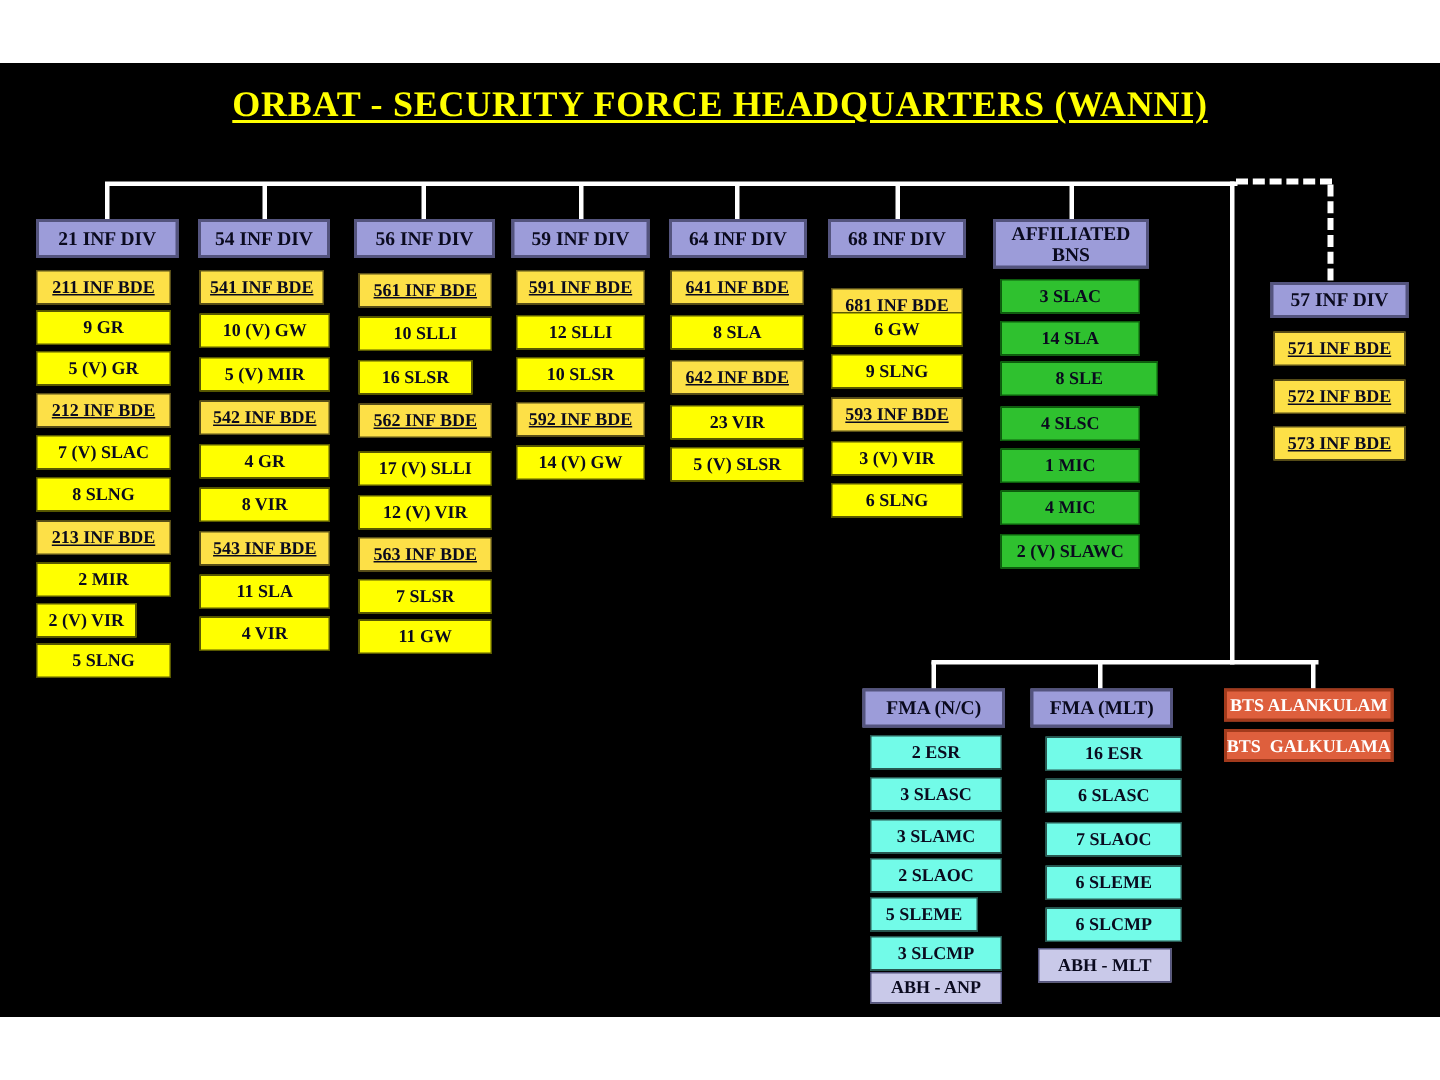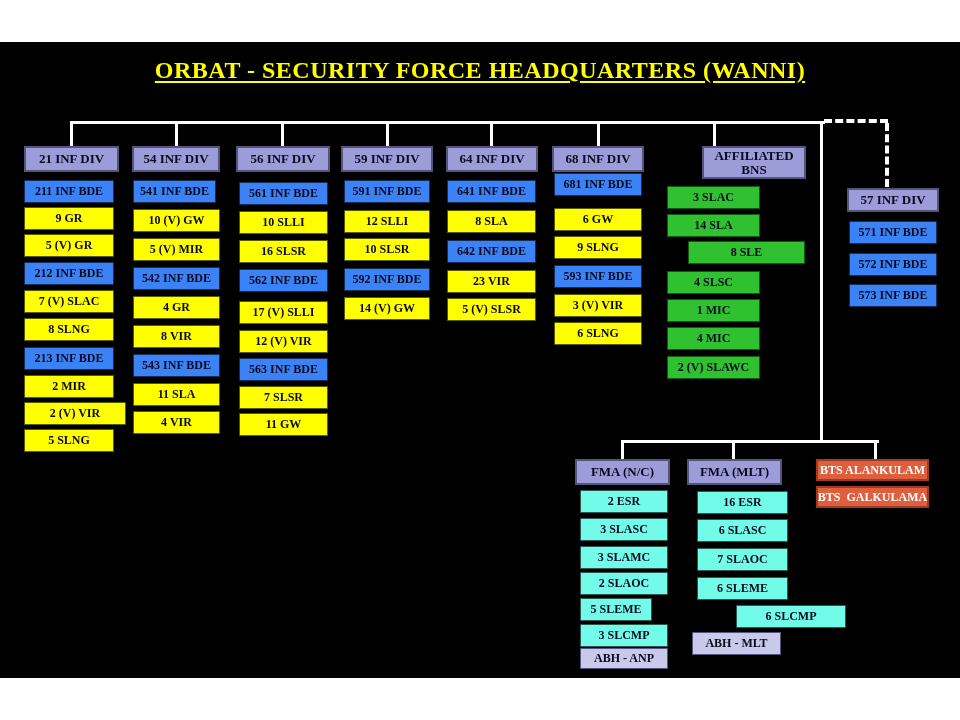--- a/index.html
+++ b/index.html
@@ -13,22 +13,22 @@
     color:#FFFF00; font-size:24px; font-weight:bold; letter-spacing:0.5px;
     text-decoration:underline; text-underline-offset:3px;
   }
   .box {
     position:absolute; display:flex; align-items:center; justify-content:center;
     box-sizing:border-box; font-weight:bold; color:#0a0a1e; font-size:12px;
     text-align:center; border:1px solid rgba(0,0,0,0.65); line-height:1.05;
     height:23px; white-space:pre;
   }
   .hdr  { background:#9C9CD9; border:2px solid #54547E; font-size:13px; height:26px; }
-  .hdr2 { height:33px; padding:0 4px; white-space:normal;margin-left:40px; }
-  .bde  { background:#3b82f6; }
+  .hdr2 { height:33px; padding:0 4px; white-space:normal; }
+  .bde  { background:#fde047;text-decoration:underline; }
   .bn   { background:#FFFF00; }
   .grn  { background:#2FC12F; border-color:#0c5c0c; }
   .cyn  { background:#72FBE8; }
   .abh  { background:#C9C9E9; border:1px solid #54547E; }
   .bts  { background:#DE5F3D; color:#ffffff; border:2px solid #A23A1C; font-size:12px; }
   .line { position:absolute; background:#FFFFFF; }
   .dashh{ position:absolute; border-top:4px dashed #FFFFFF; height:0; }
   .dashv{ position:absolute; border-left:4px dashed #FFFFFF; width:0; }
 </style>
 </head>
@@ -57,38 +57,38 @@
 
   <div class="box hdr" style="left:24px;top:146px;width:95px">21 INF DIV</div>
   <div class="box bde" style="left:24px;top:180px;width:90px">211 INF BDE</div>
   <div class="box bn" style="left:24px;top:207px;width:90px">9 GR</div>
   <div class="box bn" style="left:24px;top:234px;width:90px">5 (V) GR</div>
   <div class="box bde" style="left:24px;top:262px;width:90px">212 INF BDE</div>
   <div class="box bn" style="left:24px;top:290px;width:90px">7 (V) SLAC</div>
   <div class="box bn" style="left:24px;top:318px;width:90px">8 SLNG</div>
   <div class="box bde" style="left:24px;top:347px;width:90px">213 INF BDE</div>
   <div class="box bn" style="left:24px;top:375px;width:90px">2 MIR</div>
-  <div class="box bn" style="left:24px;top:402px;width:102px">2 (V) VIR</div>
+  <div class="box bn" style="left:24px;top:402px;width:67px">2 (V) VIR</div>
   <div class="box bn" style="left:24px;top:429px;width:90px">5 SLNG</div>
 
   <div class="box hdr" style="left:132px;top:146px;width:88px">54 INF DIV</div>
   <div class="box bde" style="left:133px;top:180px;width:83px">541 INF BDE</div>
   <div class="box bn" style="left:133px;top:209px;width:87px">10 (V) GW</div>
   <div class="box bn" style="left:133px;top:238px;width:87px">5 (V) MIR</div>
   <div class="box bde" style="left:133px;top:267px;width:87px">542 INF BDE</div>
   <div class="box bn" style="left:133px;top:296px;width:87px">4 GR</div>
   <div class="box bn" style="left:133px;top:325px;width:87px">8 VIR</div>
   <div class="box bde" style="left:133px;top:354px;width:87px">543 INF BDE</div>
   <div class="box bn" style="left:133px;top:383px;width:87px">11 SLA</div>
   <div class="box bn" style="left:133px;top:411px;width:87px">4 VIR</div>
 
   <div class="box hdr" style="left:236px;top:146px;width:94px">56 INF DIV</div>
   <div class="box bde" style="left:239px;top:182px;width:89px">561 INF BDE</div>
   <div class="box bn" style="left:239px;top:211px;width:89px">10 SLLI</div>
-  <div class="box bn" style="left:239px;top:240px;width:89px">16 SLSR</div>
+  <div class="box bn" style="left:239px;top:240px;width:76px">16 SLSR</div>
   <div class="box bde" style="left:239px;top:269px;width:89px">562 INF BDE</div>
   <div class="box bn" style="left:239px;top:301px;width:89px">17 (V) SLLI</div>
   <div class="box bn" style="left:239px;top:330px;width:89px">12 (V) VIR</div>
   <div class="box bde" style="left:239px;top:358px;width:89px">563 INF BDE</div>
   <div class="box bn" style="left:239px;top:386px;width:89px">7 SLSR</div>
   <div class="box bn" style="left:239px;top:413px;width:89px">11 GW</div>
 
   <div class="box hdr" style="left:341px;top:146px;width:92px">59 INF DIV</div>
   <div class="box bde" style="left:344px;top:180px;width:86px">591 INF BDE</div>
   <div class="box bn" style="left:344px;top:210px;width:86px">12 SLLI</div>
@@ -97,31 +97,31 @@
   <div class="box bn" style="left:344px;top:297px;width:86px">14 (V) GW</div>
 
   <div class="box hdr" style="left:446px;top:146px;width:92px">64 INF DIV</div>
   <div class="box bde" style="left:447px;top:180px;width:89px">641 INF BDE</div>
   <div class="box bn" style="left:447px;top:210px;width:89px">8 SLA</div>
   <div class="box bde" style="left:447px;top:240px;width:89px">642 INF BDE</div>
   <div class="box bn" style="left:447px;top:270px;width:89px">23 VIR</div>
   <div class="box bn" style="left:447px;top:298px;width:89px">5 (V) SLSR</div>
 
   <div class="box hdr" style="left:552px;top:146px;width:92px">68 INF DIV</div>
-  <div class="box bde" style="left:554px;top:173px;width:88px">681 INF BDE</div>
+  <div class="box bde" style="left:554px;top:192px;width:88px">681 INF BDE</div>
   <div class="box bn" style="left:554px;top:208px;width:88px">6 GW</div>
   <div class="box bn" style="left:554px;top:236px;width:88px">9 SLNG</div>
   <div class="box bde" style="left:554px;top:265px;width:88px">593 INF BDE</div>
   <div class="box bn" style="left:554px;top:294px;width:88px">3 (V) VIR</div>
   <div class="box bn" style="left:554px;top:322px;width:88px">6 SLNG</div>
 
   <div class="box hdr hdr2" style="left:662px;top:146px;width:104px">AFFILIATED BNS</div>
   <div class="box grn" style="left:667px;top:186px;width:93px">3 SLAC</div>
   <div class="box grn" style="left:667px;top:214px;width:93px">14 SLA</div>
-  <div class="box grn" style="left:688px;top:241px;width:117px">8 SLE</div>
+  <div class="box grn" style="left:667px;top:241px;width:105px">8 SLE</div>
   <div class="box grn" style="left:667px;top:271px;width:93px">4 SLSC</div>
   <div class="box grn" style="left:667px;top:299px;width:93px">1 MIC</div>
   <div class="box grn" style="left:667px;top:327px;width:93px">4 MIC</div>
   <div class="box grn" style="left:667px;top:356px;width:93px">2 (V) SLAWC</div>
 
   <div class="box hdr" style="left:847px;top:188px;width:92px;height:24px">57 INF DIV</div>
   <div class="box bde" style="left:849px;top:221px;width:88px">571 INF BDE</div>
   <div class="box bde" style="left:849px;top:253px;width:88px">572 INF BDE</div>
   <div class="box bde" style="left:849px;top:284px;width:88px">573 INF BDE</div>
 
@@ -132,18 +132,18 @@
   <div class="box cyn" style="left:580px;top:572px;width:88px">2 SLAOC</div>
   <div class="box cyn" style="left:580px;top:598px;width:72px">5 SLEME</div>
   <div class="box cyn" style="left:580px;top:624px;width:88px">3 SLCMP</div>
   <div class="box abh" style="left:580px;top:648px;width:88px;height:21px">ABH - ANP</div>
 
   <div class="box hdr" style="left:687px;top:459px;width:95px">FMA (MLT)</div>
   <div class="box cyn" style="left:697px;top:491px;width:91px">16 ESR</div>
   <div class="box cyn" style="left:697px;top:519px;width:91px">6 SLASC</div>
   <div class="box cyn" style="left:697px;top:548px;width:91px">7 SLAOC</div>
   <div class="box cyn" style="left:697px;top:577px;width:91px">6 SLEME</div>
-  <div class="box cyn" style="left:736px;top:605px;width:110px">6 SLCMP</div>
+  <div class="box cyn" style="left:697px;top:605px;width:91px">6 SLCMP</div>
   <div class="box abh" style="left:692px;top:632px;width:89px">ABH - MLT</div>
 
   <div class="box bts" style="left:816px;top:459px;width:113px;height:22px">BTS ALANKULAM</div>
   <div class="box bts" style="left:816px;top:486px;width:113px;height:22px">BTS  GALKULAMA</div>
 </div>
 
 </body></html>

